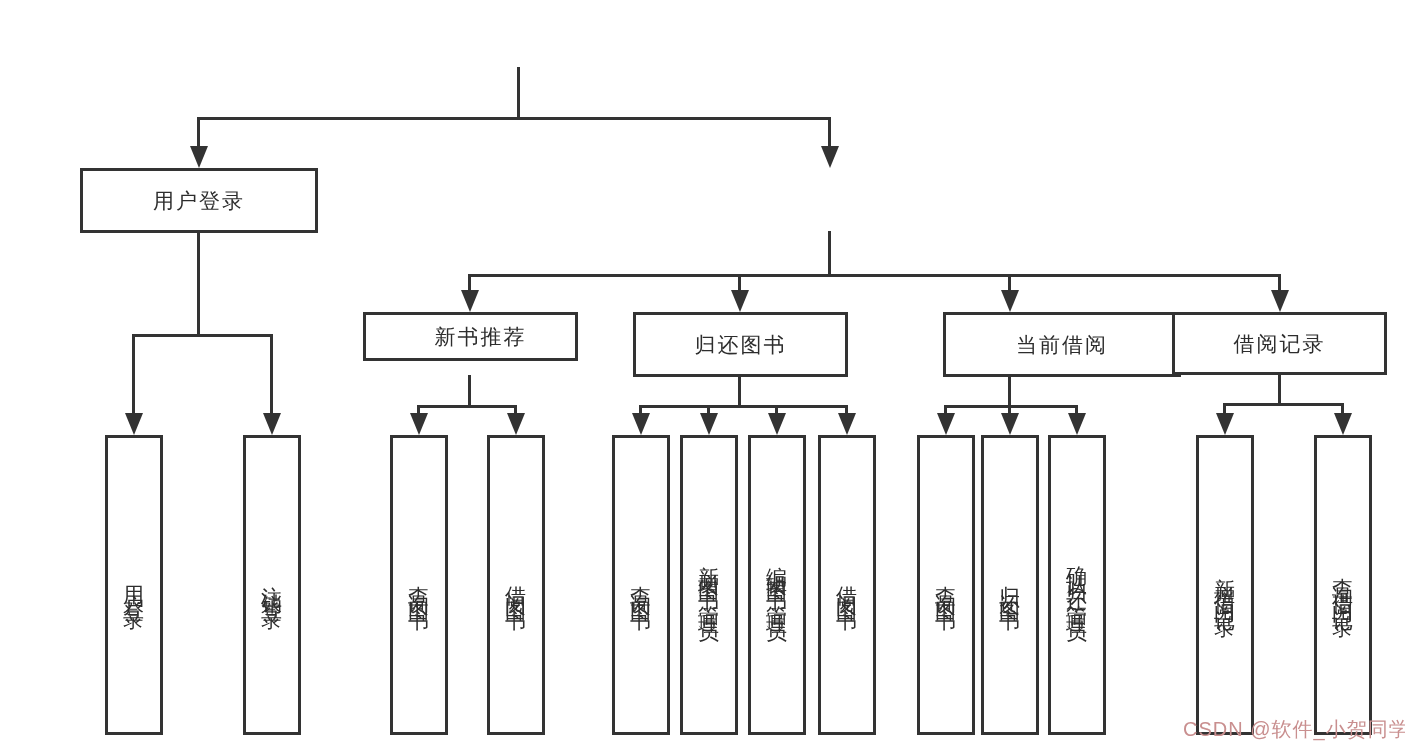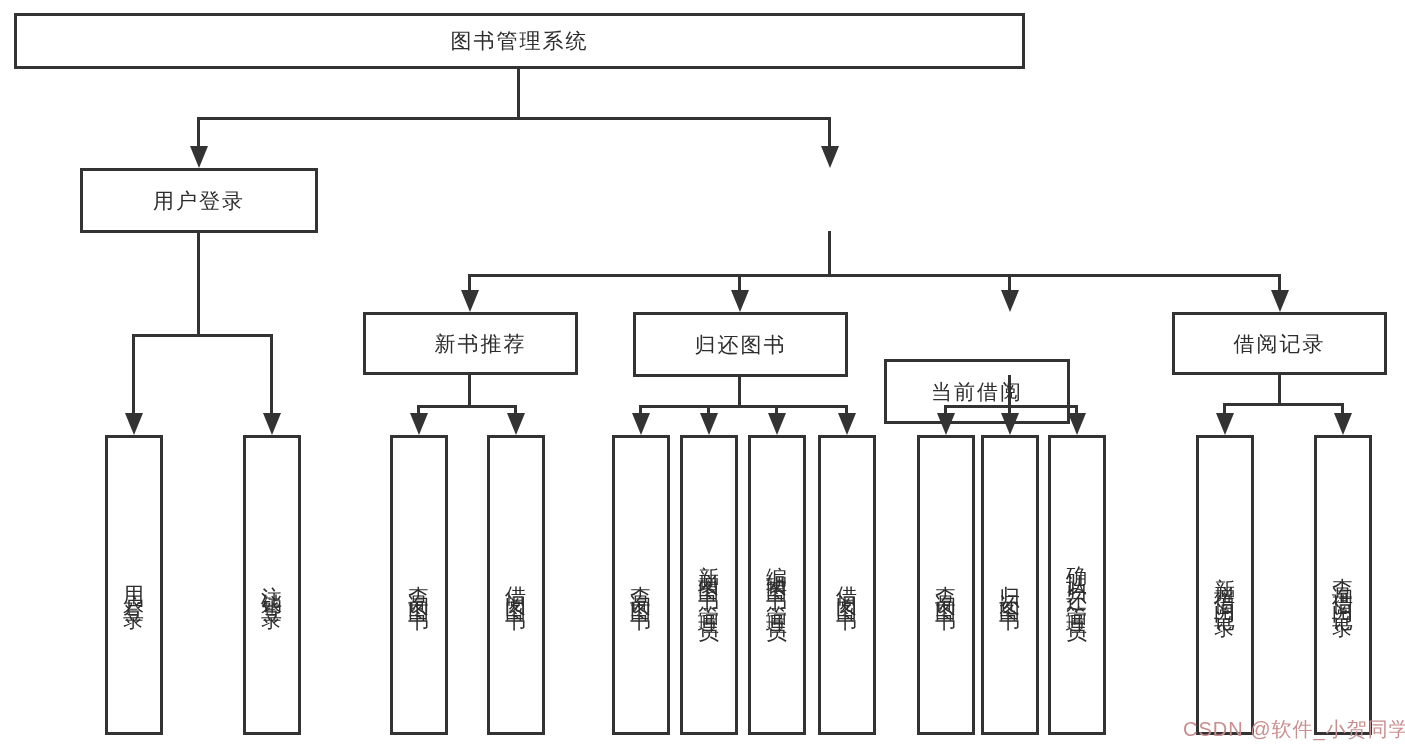--- a/index.html
+++ b/index.html
@@ -58,30 +58,29 @@
     letter-spacing:1px;
     color:var(--wm);
     white-space:nowrap;
   }
 </style>
 </head>
 <body>
 
 <div id="canvas">
 
-  <div class="box" style="left:14px;top:13px;width:1011px;height:56px;">图书管理系统</div>
 
   <div class="box" style="left:80px;top:168px;width:238px;height:65px;">用户登录</div>
 
 
-  <div class="box" style="left:363px;top:312px;width:215px;height:63px;padding-left:20px;">新书推荐</div>
+  <div class="box" style="left:363px;top:312px;width:215px;height:49px;padding-left:20px;">新书推荐</div>
 
   <div class="box" style="left:633px;top:312px;width:215px;height:65px;">归还图书</div>
 
-  <div class="box" style="left:884px;top:312px;width:186px;height:65px;margin-top:47px;">当前借阅</div>
+  <div class="box" style="left:943px;top:312px;width:238px;height:65px;">当前借阅</div>
 
   <div class="box" style="left:1172px;top:312px;width:215px;height:63px;">借阅记录</div>
 
   <div class="vbox" style="left:105px;">
     <span>用户登录</span>
     </div>
   <div class="vbox" style="left:243px;">
     <span>注销登录</span>
     </div>
   <div class="vbox" style="left:390px;">

